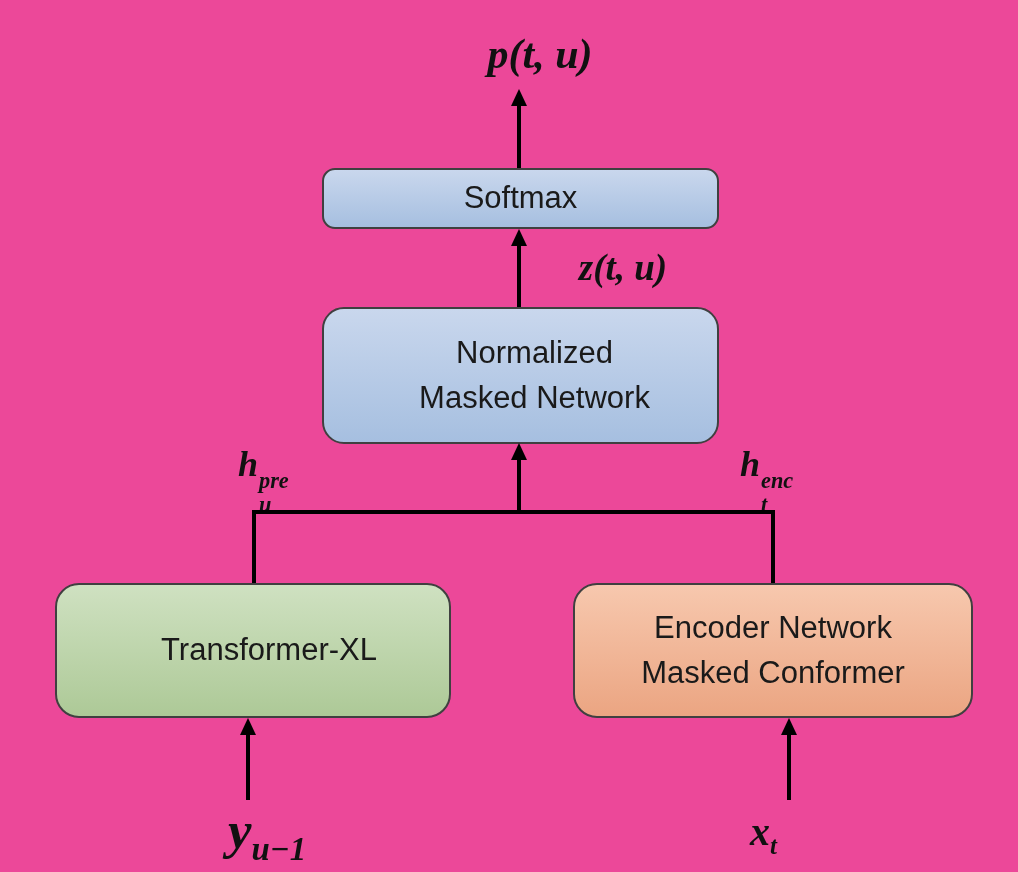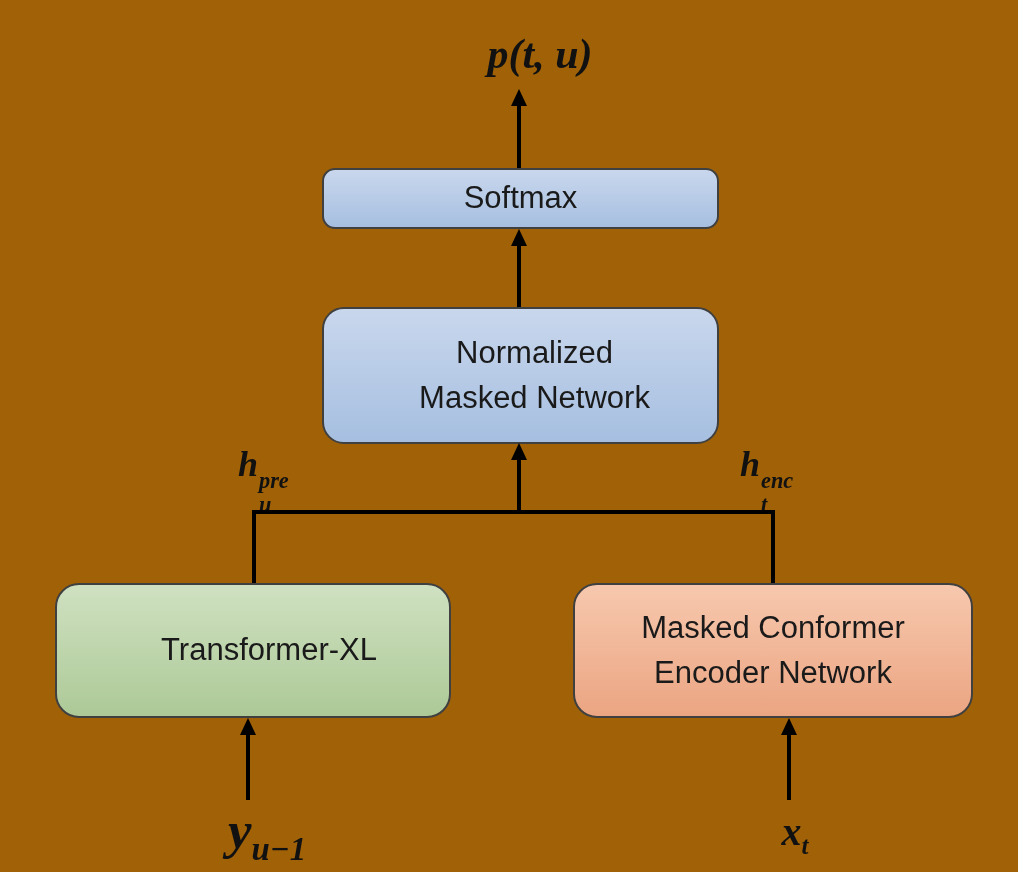--- a/index.html
+++ b/index.html
@@ -4,21 +4,21 @@
 <style>
   html, body {
     margin: 0;
     padding: 0;
     background: #ffffff;
   }
   #canvas {
     position: relative;
     width: 1018px;
     height: 872px;
-    background: #a16207;
+    background: #ec4899;
     overflow: hidden;
     font-family: "Liberation Sans", sans-serif;
   }
 
   
   .node {
     position: absolute;
     box-sizing: border-box;
     border: 2.5px solid var(--border, #404040);
     display: flex;
@@ -83,21 +83,21 @@
     font-style: italic;
     font-weight: 700;
     color: #111111;
     white-space: nowrap;
   }
   #output-label { left: 440px; top: 30px;  width: 200px; text-align: center; font-size: 42px; }
   #z-label      { left: 553px; top: 246px; width: 140px; text-align: center; font-size: 37px; }
   #h-pre-label  { left: 238px; top: 443px; font-size: 36px; }
   #h-enc-label  { left: 740px; top: 443px; font-size: 36px; }
   #y-input-label{ left: 212px; top: 800px; width: 110px; text-align: center; font-size: 53px; }
-  #x-input-label{ left: 750px; top: 808px; width: 90px;  text-align: center; font-size: 40px; }
+  #x-input-label{ left: 750px; top: 808px; width: 90px;  font-size: 40px; }
 
   .supsub {
     display: inline-flex;
     flex-direction: column;
     align-items: flex-start;
     vertical-align: -0.55em;
     font-size: 0.62em;
     line-height: 1.05;
     margin-left: 1px;
   }
@@ -115,20 +115,21 @@
 
   <div id="arrow-output-shaft" class="vline"></div>
   <div id="arrow-output-head" class="arrowhead"></div>
 
   <div id="softmax-box" class="node node-blue">
     <span>Softmax</span>
   </div>
 
   <div id="arrow-softmax-shaft" class="vline"></div>
   <div id="arrow-softmax-head" class="arrowhead"></div>
+  <div id="z-label" class="math">z(t, u)</div>
 
   <div id="jointer-box" class="node node-blue">
     <span>Normalized</span>
     <span>Masked Network</span>
   </div>
 
   <div id="h-pre-label" class="math">
     <span>h</span><span class="supsub">
         <span>pre</span>
         <span>u</span>
@@ -146,22 +147,22 @@
 
   <div id="connector-hline" class="hline"></div>
   <div id="connector-left-vline" class="vline"></div>
   <div id="connector-right-vline" class="vline"></div>
 
   <div id="predictor-box" class="node node-green">
     <span>Transformer-XL</span>
   </div>
 
   <div id="encoder-box" class="node node-orange">
+    <span>Encoder Network</span>
     <span>Masked Conformer</span>
-    <span>Encoder Network</span>
   </div>
 
   <div id="arrow-predictor-shaft" class="vline"></div>
   <div id="arrow-predictor-head" class="arrowhead"></div>
 
   <div id="arrow-encoder-shaft" class="vline"></div>
   <div id="arrow-encoder-head" class="arrowhead"></div>
 
   <div id="y-input-label" class="math">
     <span>y</span><span class="sub-only">u−1</span>

